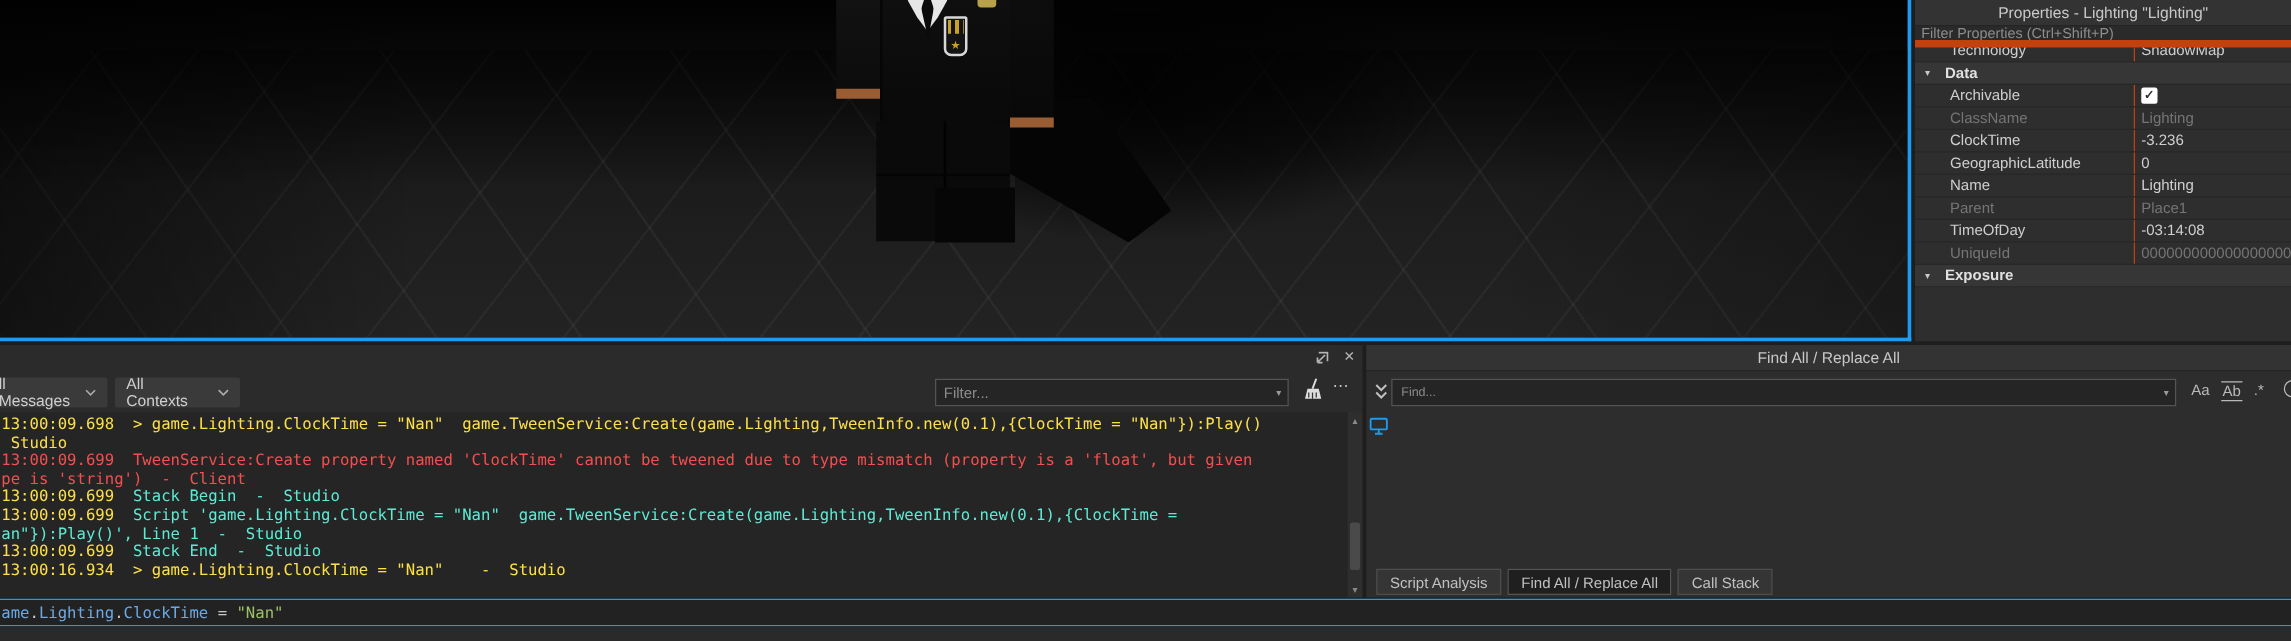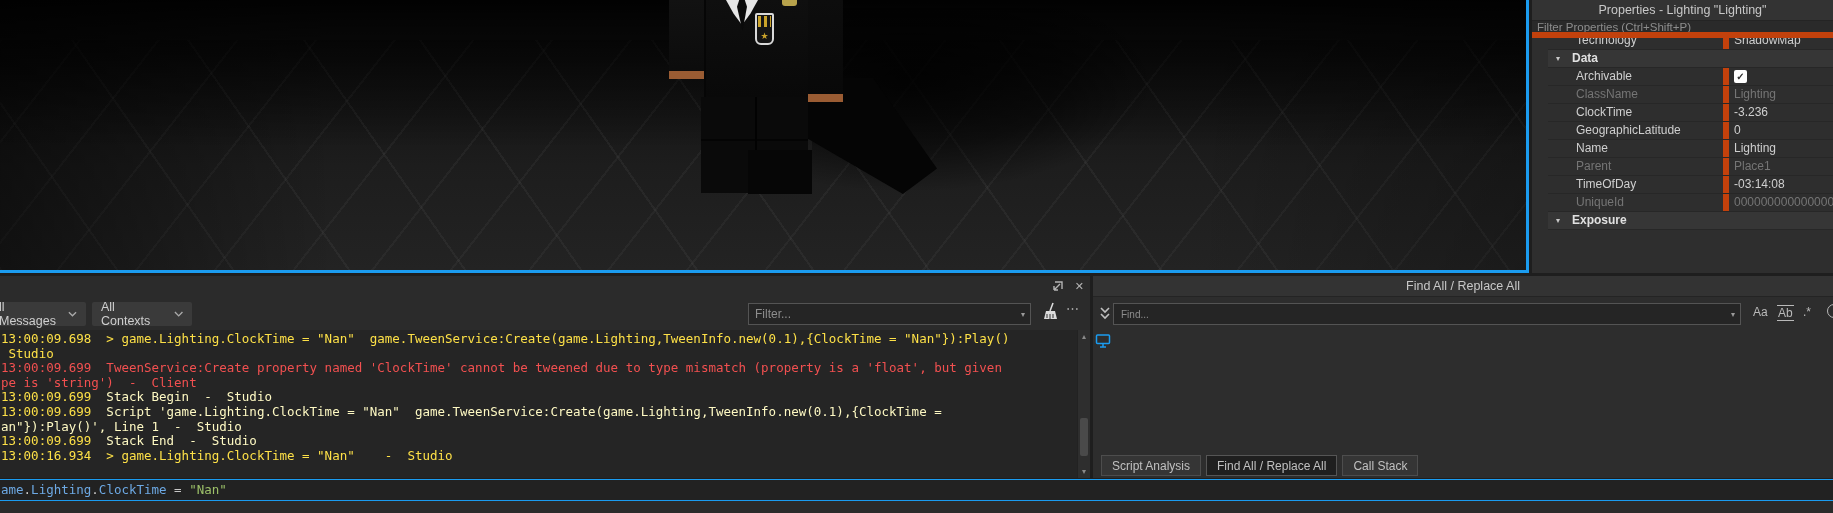--- a/index.html
+++ b/index.html
@@ -59,25 +59,25 @@
     font-size:12.5px; color:#c8c8c8; }
   input.flat { background:#252525; border:1px solid #545454; color:#cfcfcf; font-size:12px;
     font-family:"Liberation Sans", sans-serif; outline:none; }
   input.flat::placeholder { color:#8d8d8d; }
 
   
   #properties { position:absolute; left:1532px; top:0; width:301px; height:273px; background:#2e2e2e; overflow:hidden; }
   #prop-filter { position:absolute; left:0; top:21px; width:301px; height:17px; border:none;
     border-bottom:6px solid #c2410c; background:#2a2a2a; padding:0 5px; font-size:11.5px; }
   #prop-rows { position:absolute; left:0; top:38px; right:0; bottom:0; overflow:hidden; }
-  .prow { position:relative; height:18px; border-bottom:1px solid #272727; font-size:12px; display:flex;margin-left:16px; }
+  .prow { position:relative; height:18px; border-bottom:1px solid #272727; font-size:12px; display:flex; }
   .prow .pname { width:175px; padding-left:28px; line-height:17px; color:#cfcfcf;
     white-space:nowrap; overflow:hidden; }
   .prow .pval { flex:1; padding-left:5px; line-height:17px; color:#cfcfcf;
-    border-left:6px solid #c2410c; white-space:nowrap; overflow:hidden; }
+    border-left:1px solid #c2410c; white-space:nowrap; overflow:hidden; }
   .prow.muted .pname, .prow.muted .pval { color:#757575; }
   .prow.section { background:#363636; }
   .prow.section .tri { position:absolute; left:8px; top:0; line-height:17px; font-size:8px; color:#c8c8c8; }
   .prow.section .sname { padding-left:24px; font-weight:bold; color:#e0e0e0; line-height:17px; }
   .checkbox { width:13px; height:13px; margin-top:2px; background:#fff; border-radius:2px;
     text-align:center; font-size:10px; line-height:13px; color:#2e2e2e; font-weight:bold; }
 
   
   #output { position:absolute; left:0; top:276px; width:1090px; height:202px; background:#2b2b2b; overflow:hidden; }
   #output .panel-title { justify-content:center; }
@@ -85,21 +85,21 @@
   .icon-btn { color:#b5b5b5; font-size:11px; line-height:1; cursor:default; }
   #out-toolbar { position:absolute; left:0; top:22px; right:0; height:32px; background:#2b2b2b; }
   .drop-btn { position:absolute; top:4px; height:24px; background:#3a3a3a; border-radius:2px;
     display:flex; align-items:center; gap:10px; padding:0 9px; font-size:12.5px; color:#cfcfcf; }
   #out-filter-wrap { position:absolute; left:748px; top:5px; width:283px; height:22px; }
   #out-filter { width:100%; height:100%; padding:0 18px 0 6px; font-size:12px; }
   .input-caret { position:absolute; right:6px; top:7px; font-size:8px; color:#9a9a9a; pointer-events:none; }
   #console { position:absolute; left:0; top:54px; width:1077px; height:148px; background:#252525;
     font-family:"DejaVu Sans Mono","Liberation Mono",monospace; font-size:12.5px; line-height:14.6px;
     white-space:pre; overflow:hidden; padding:2px 0 0 1px; }
-  .c-default { color:#fde047; } .c-error { color:#f25050; } .c-info { color:#fef9c3; }
+  .c-default { color:#fde047; } .c-error { color:#f25050; } .c-info { color:#5eead4; }
   #out-scroll { position:absolute; right:0; top:54px; width:13px; height:148px; background:#2e2e2e; border-left:1px solid #222; }
   #out-scroll .sarrow { position:absolute; left:0; width:100%; text-align:center; font-size:8px; color:#8a8a8a; }
   #out-scroll .thumb { position:absolute; left:2px; top:88px; width:8px; height:38px; background:#4a4a4a; border-radius:2px; }
 
   
   #findpanel { position:absolute; left:1093px; top:276px; width:740px; height:202px; background:#2d2d2d; overflow:hidden; }
   #find-toolbar { position:absolute; left:0; top:22px; right:0; height:32px; }
   #find-input-wrap { position:absolute; left:20px; top:5px; width:628px; height:22px; }
   #find-input { width:100%; height:100%; padding:0 18px 0 7px; font-size:10px; }
   .find-opt { position:absolute; top:7px; font-size:12px; color:#b9b9b9; }

